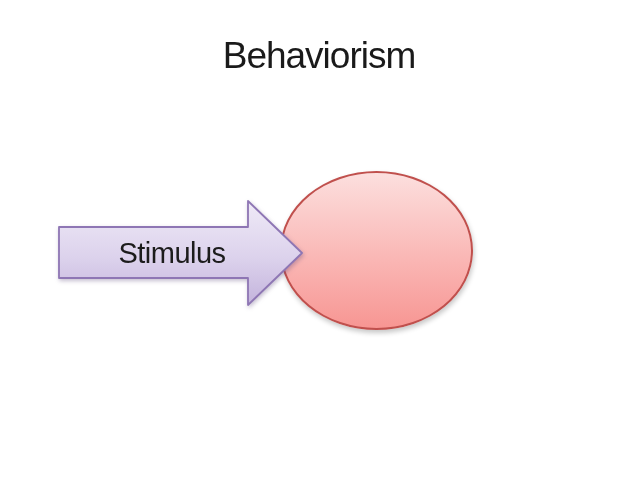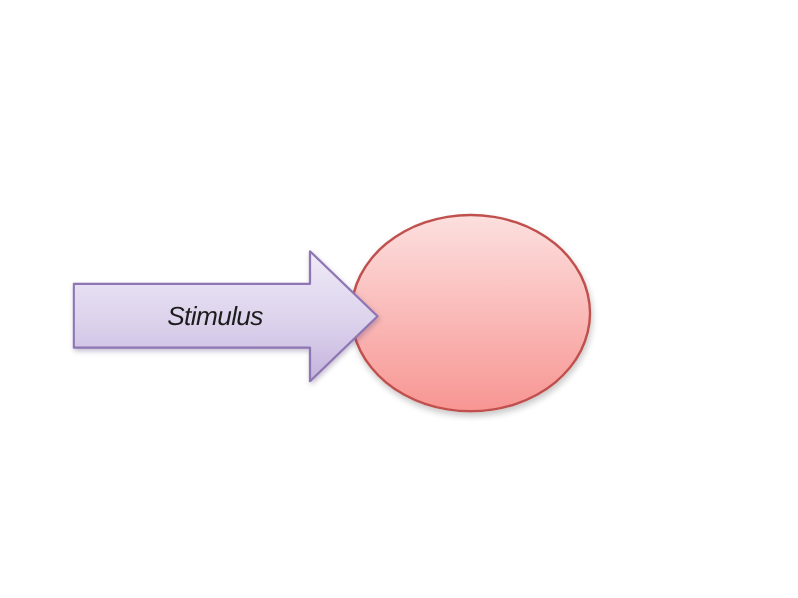--- a/index.html
+++ b/index.html
@@ -53,44 +53,44 @@
     height: 106px;
     z-index: 2;
     filter: drop-shadow(1px 2px 2px rgba(90, 70, 120, 0.35));
   }
   .shape-label {
     position: absolute;
     display: flex;
     align-items: center;
     justify-content: center;
     color: var(--label-text, #1c1c1c);
-    font-size: 21px;
+    font-size: 29px;
     letter-spacing: -0.5px;
     z-index: 3;
     pointer-events: none;
-    font-style: italic;
   }
   .stimulus-label {
     left: 59px;
     top: 228px;
     width: 226px;
     height: 51px;
   }
   .response-label {
     left: 280px;
     top: 171px;
     width: 193px;
     height: 159px;
   }
 </style>
 </head>
 <body>
 
 <div class="slide">
 
+  <div class="slide-title">Behaviorism</div>
 
   <div class="ellipse-shape"></div>
 
   <svg class="arrow-svg" viewBox="0 0 246 106" xmlns="http://www.w3.org/2000/svg">
     <defs>
       <linearGradient id="arrowGrad" x1="0" y1="0" x2="0" y2="1">
         <stop offset="0" style="stop-color: var(--arrow-fill-top, #efeaf7)"></stop>
         <stop offset="0.55" style="stop-color: var(--arrow-fill-mid, #dcd2ec)"></stop>
         <stop offset="1" style="stop-color: var(--arrow-fill-bottom, #c3b3dc)"></stop>
       </linearGradient>

